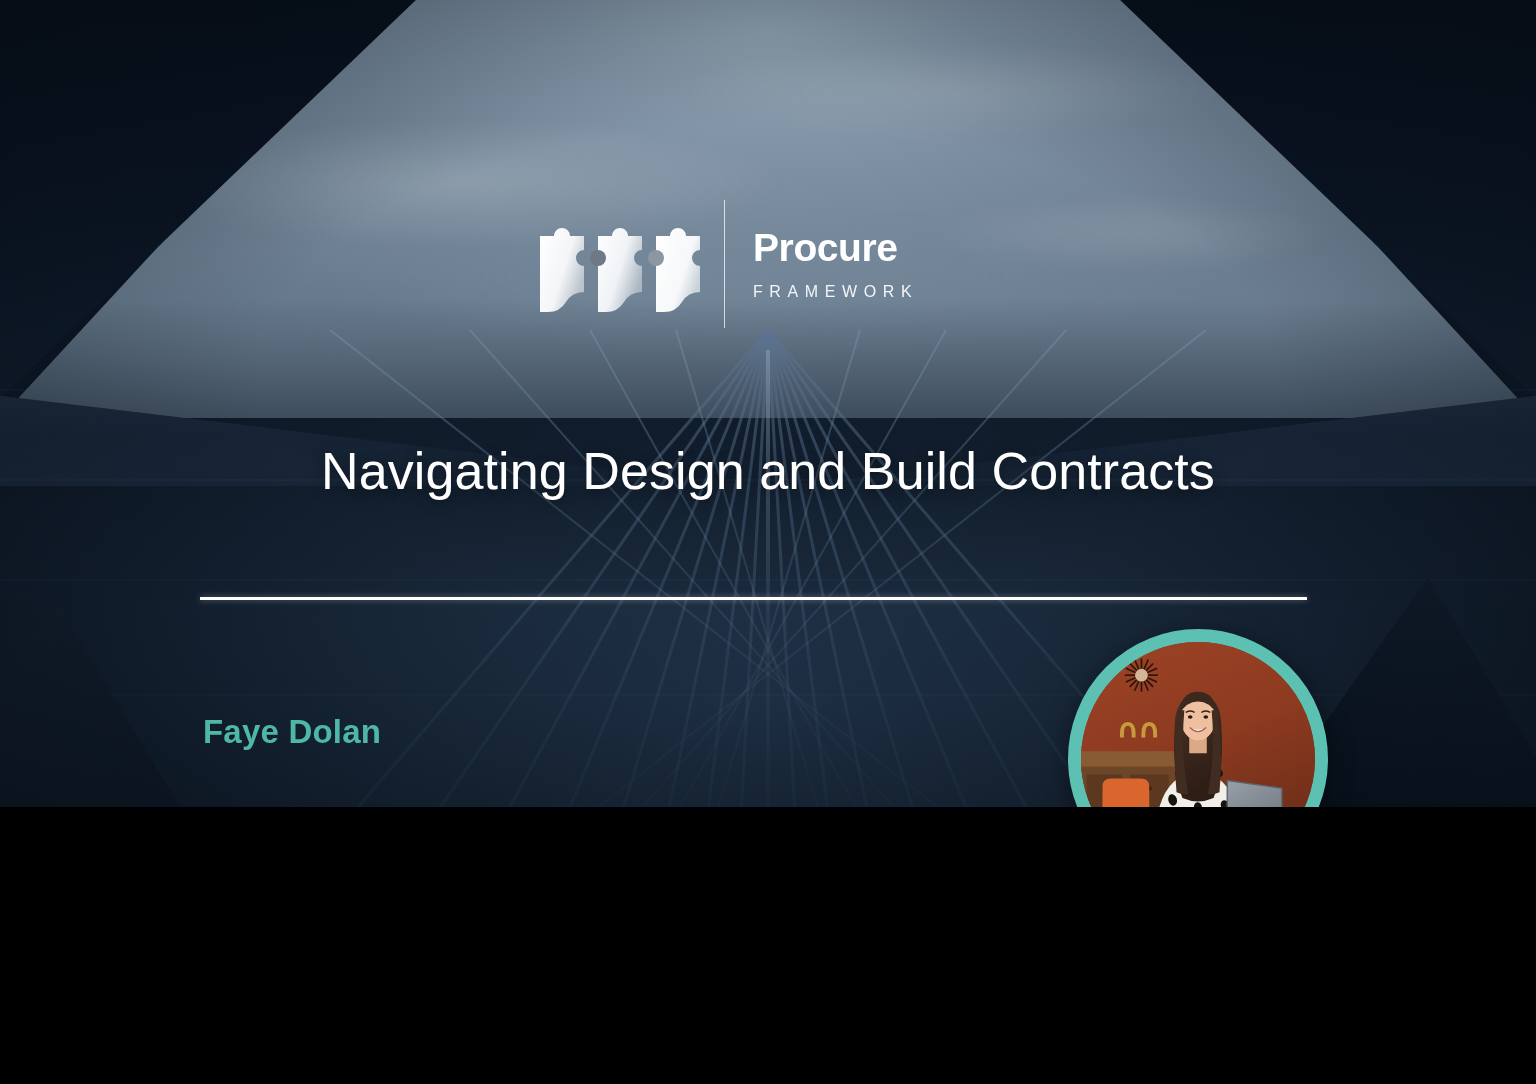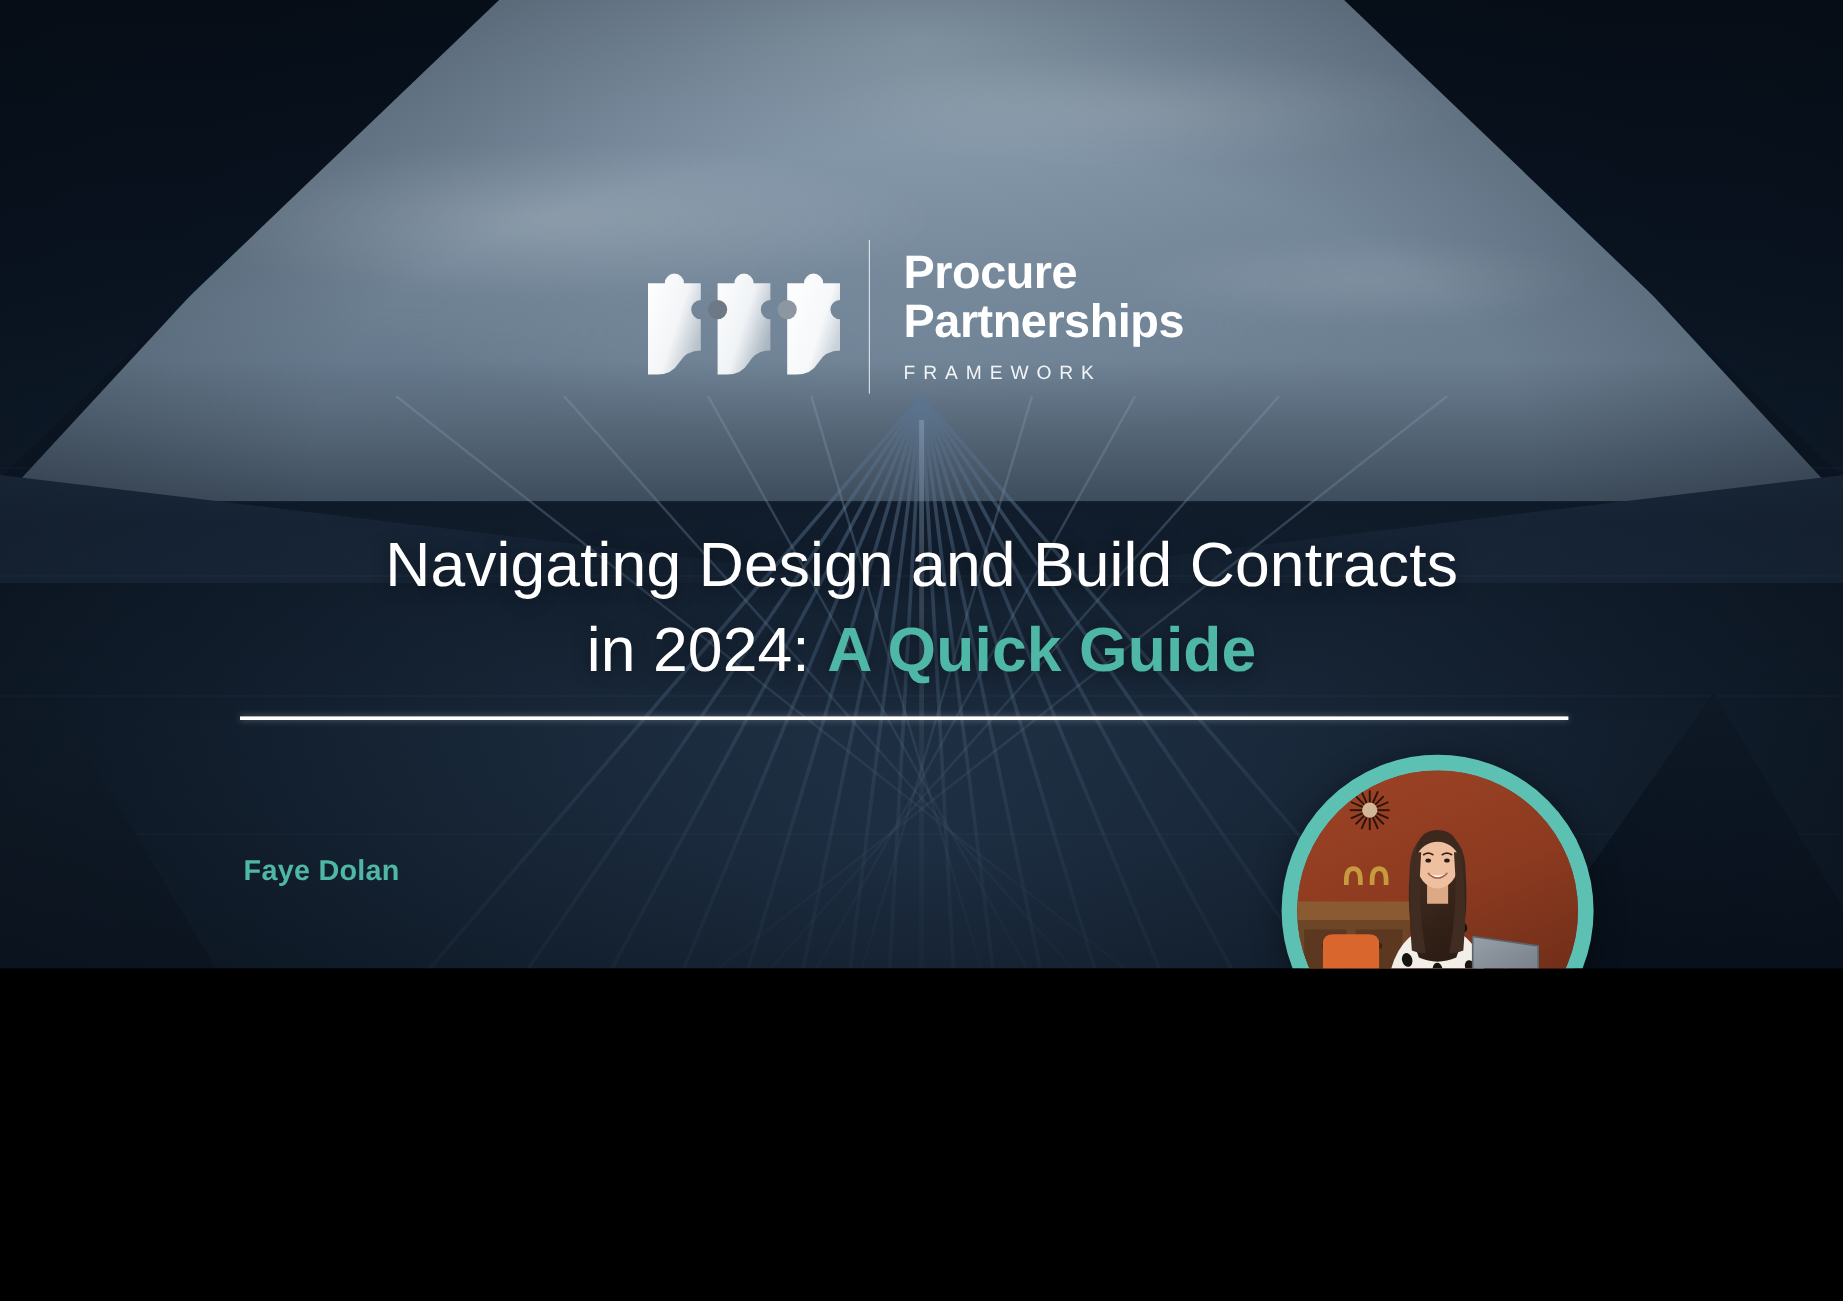--- a/index.html
+++ b/index.html
@@ -199,21 +199,21 @@
   }
 
   
   .presenter {
     position: absolute;
     left: 203px;
     top: 712px;
   }
   .presenter-name {
     color: #4fb7a6;
-    font-size: 24px;
+    font-size: 33px;
     font-weight: 700;
     letter-spacing: .2px;
     line-height: 1.2;
   }
   .presenter-role {
     color: #ffffff;
     font-size: 33px;
     font-weight: 400;
     letter-spacing: .2px;
     line-height: 1.2;
@@ -344,28 +344,26 @@
           a8 8 0 0 0 0 16 v26
           q-12 0 -18 10 q-6 10 -18 10 H120 Z"></path>
 
         <circle cx="62" cy="46" r="8" fill="#6d7a86"></circle>
         <circle cx="120" cy="46" r="8" fill="#8c97a2"></circle>
       </svg>
     </span>
     <span class="logo-rule"></span>
     <span class="logo-words">
       <span class="logo-name">Procure</span>
-      <span class="logo-name">Partnerships</span>
       <span class="logo-sub">FRAMEWORK</span>
     </span>
   </div>
 
   <div class="title-block">
     <div class="title-line">Navigating Design and Build Contracts</div>
-    <div class="title-line"><span>in 2024: </span><span class="title-accent">A Quick Guide</span></div>
   </div>
 
   <div class="divider"></div>
 
   <div class="presenter">
     <div class="presenter-name">Faye Dolan</div>
   </div>
 
   <div class="avatar">
     <div class="avatar-photo">

